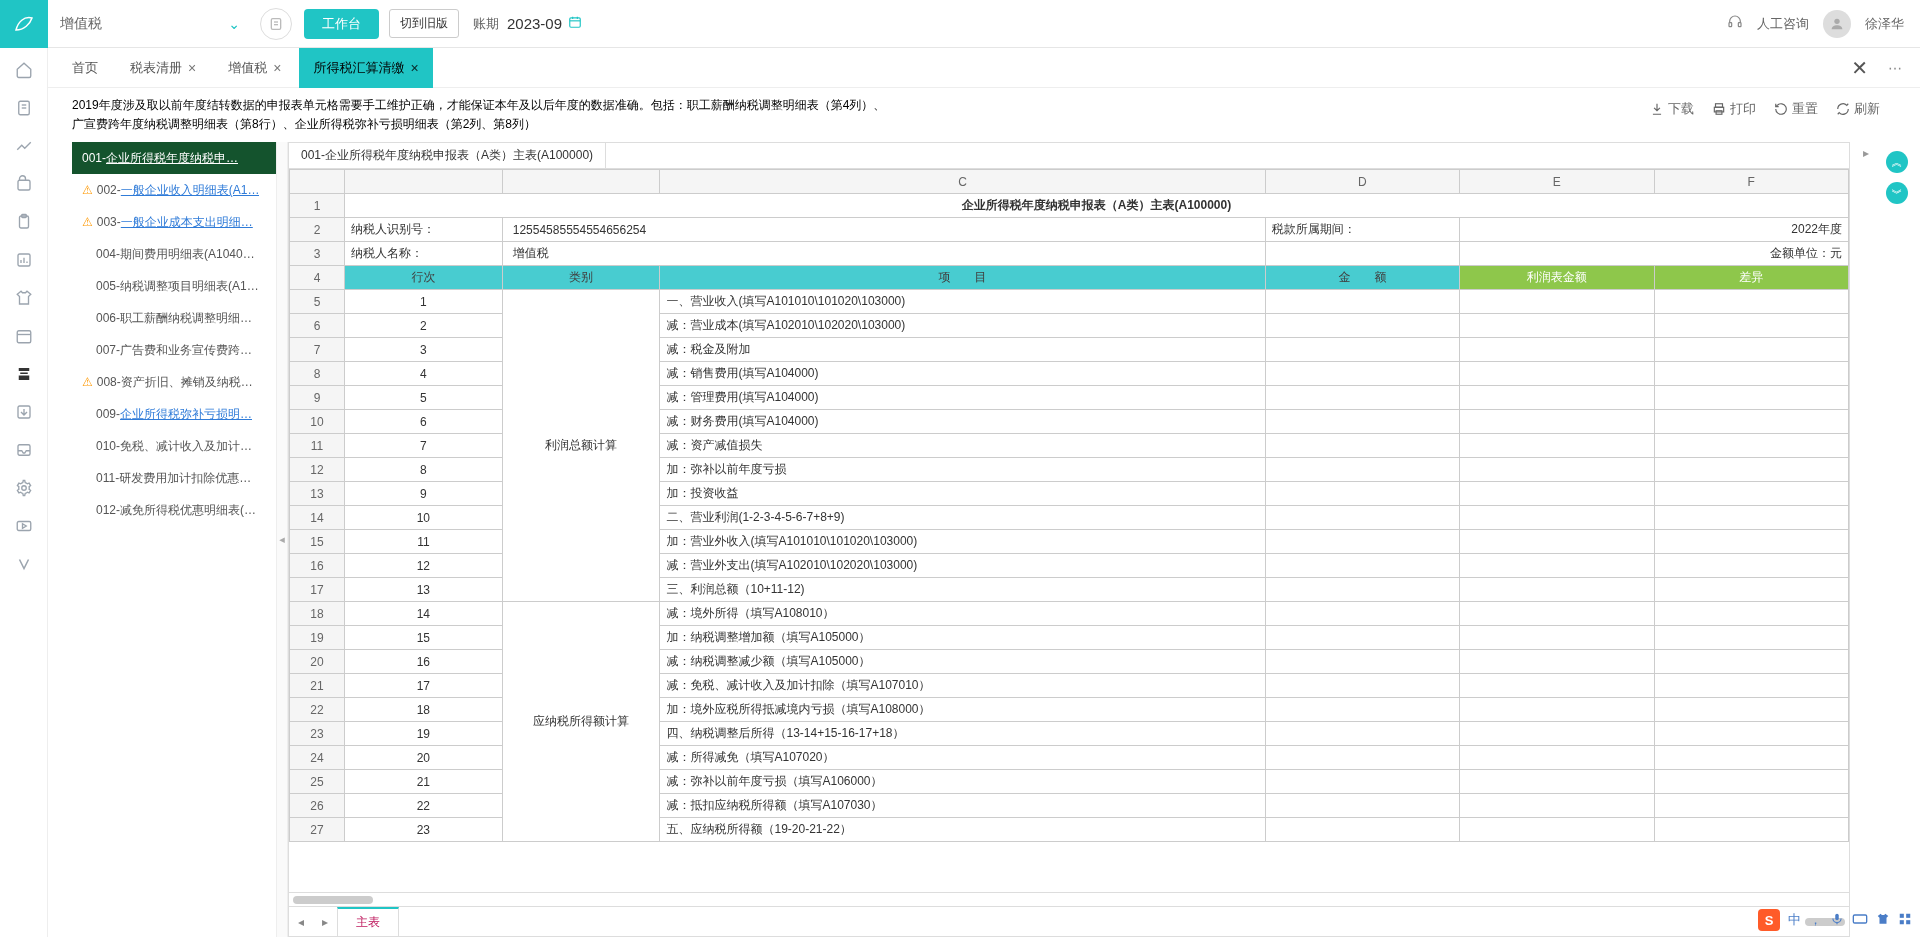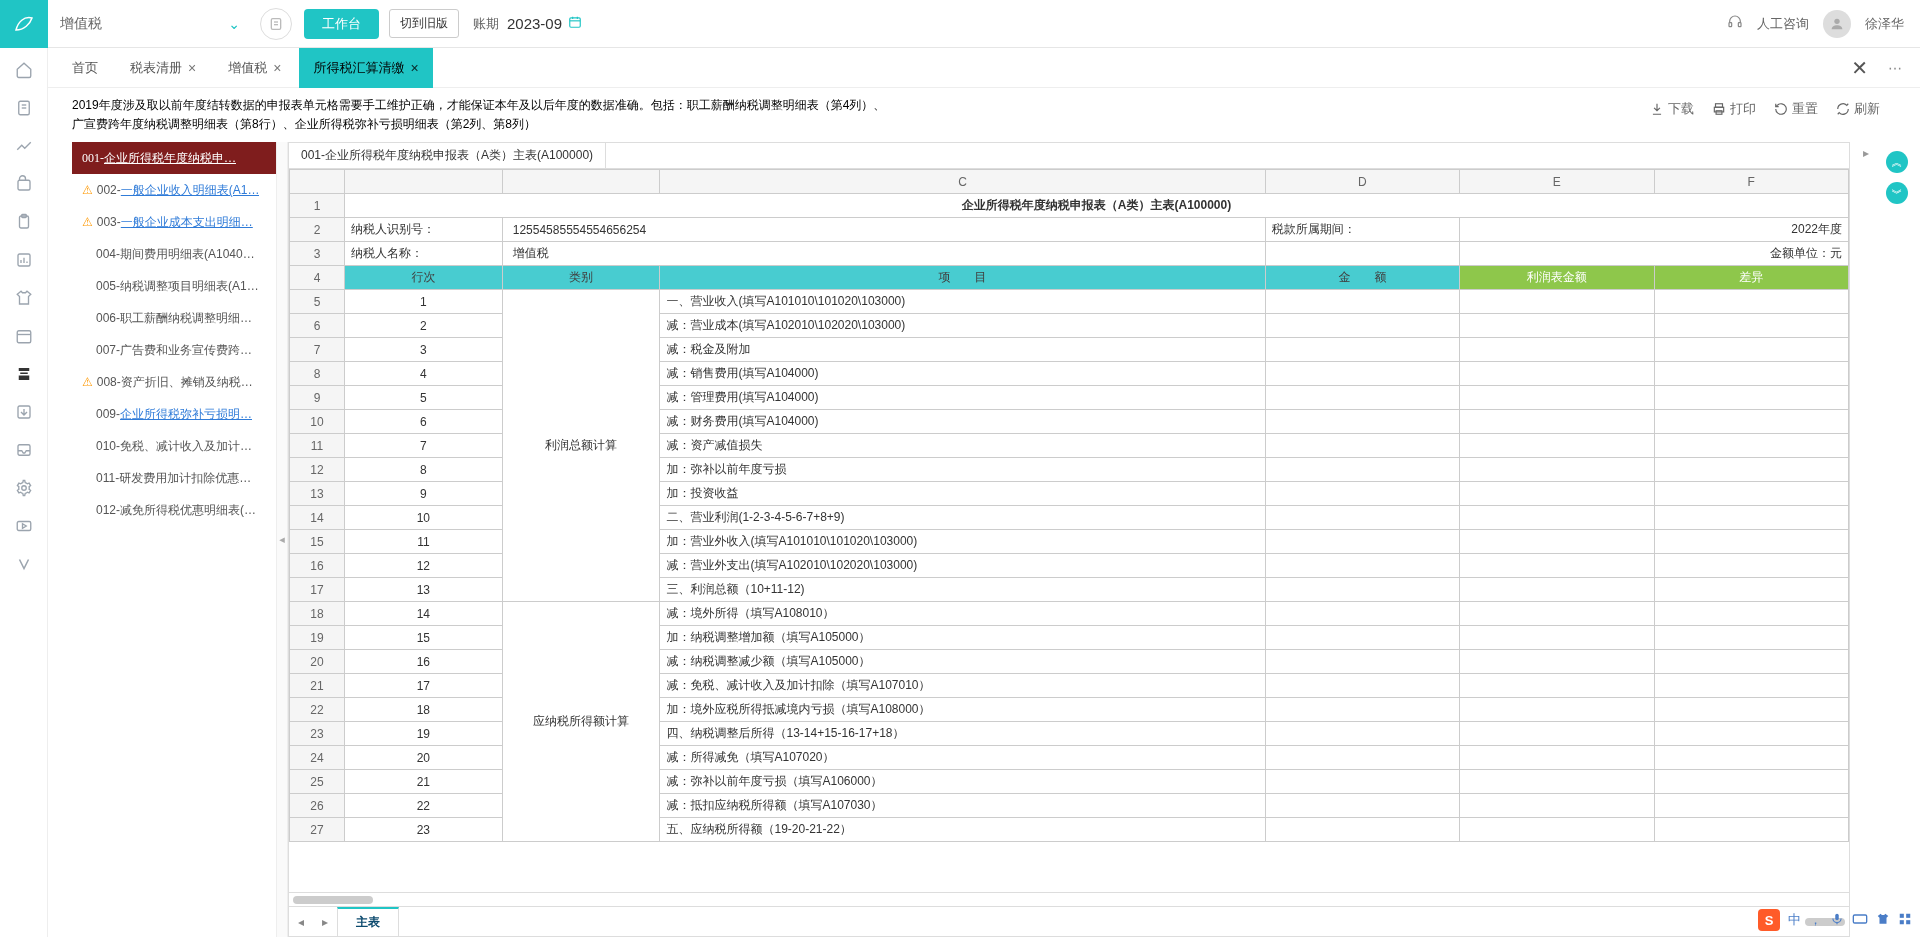--- a/index.html
+++ b/index.html
@@ -41,21 +41,21 @@
 .warning-bar { display: flex; align-items: flex-start; padding: 8px 24px 0 24px; }
 .warning-text { color: #000000; font-size: 12px; line-height: 1.6; max-width: 820px; }
 .toolbar { margin-left: auto; display: flex; align-items: center; gap: 18px; color: #666; font-size: 13px; padding-right: 16px; padding-top: 4px;}
 .toolbar .tool { display: flex; align-items: center; gap: 4px; cursor: pointer; }
 
 .content { flex: 1; display: flex; padding: 8px 0 0 24px; min-height: 0; }
 
 
 .form-list { width: 204px; display: flex; flex-direction: column; font-size: 12px; }
 .form-item { height: 32px; display: flex; align-items: center; padding: 0 10px; color: #555; cursor: pointer; white-space: nowrap; overflow: hidden; }
-.form-item.selected { background: #7f1d1d; color: #fff; font-family: Liberation Serif, serif; }
+.form-item.selected { background: #14532d; color: #fff; }
 .form-item .warn { color: #ff9800; margin-right: 4px; font-size: 12px; }
 .form-item.indent { padding-left: 24px; }
 .form-item .txt { overflow: hidden; text-overflow: ellipsis; }
 .form-item a { color: #2f7bd8; text-decoration: underline; }
 .form-item.selected a { color: #fff; }
 
 .collapse-handle { width: 12px; display: flex; align-items: center; justify-content: center; color: #aaa; background: #fafafa; border-left: 1px solid #eee; border-right: 1px solid #eee; font-size: 11px; }
 
 
 .sheet-wrap { flex: 1; display: flex; flex-direction: column; min-width: 0; border: 1px solid #ddd; margin-right: 8px; }
@@ -67,21 +67,21 @@
 .rownum { width: 30px; text-align: center; background: #f5f5f5; color: #666; font-size: 11px; }
 .col-letter-row th { background: #f5f5f5; text-align: center; font-weight: normal; color: #666; font-size: 11px; height: 20px; border: 1px solid #ddd;}
 .title-cell { text-align: center; font-size: 16px; font-weight: 600; height: 34px; }
 th.teal { background: #48ccd0; color: #404040; text-align: center; font-weight: normal; border-color:#3ab9bd;}
 th.green { background: #8ec74b; color: #fff; text-align: center; font-weight: normal; border-color:#7db53c;}
 .cat-cell { text-align: center; vertical-align: middle; }
 .proj-cell { padding-left: 8px; }
 .num-cell { text-align: center; }
 .sheet-footer { height: 30px; display: flex; align-items: center; border-top: 1px solid #ddd; font-size: 12px; }
 .sheet-footer .arrow-btn { width: 24px; text-align: center; color: #888; cursor:pointer;}
-.sheet-footer .footer-tab { padding: 0 18px; height: 100%; display: flex; align-items: center; color: #0c4a6e; border-right: 1px solid #ddd; border-left: 1px solid #ddd; border-top: 2px solid #20c5c5; margin-top:-1px; background:#fff;font-weight:bold;}
+.sheet-footer .footer-tab { padding: 0 18px; height: 100%; display: flex; align-items: center; color: #be185d; border-right: 1px solid #ddd; border-left: 1px solid #ddd; border-top: 2px solid #20c5c5; margin-top:-1px; background:#fff;}
 .hscroll { height: 14px; border-top: 1px solid #ddd; display:flex; align-items:center;}
 .hscroll .thumb{ height:8px; width:80px; background:#ccc; border-radius:4px; margin-left:4px;}
 .hscroll .thumb2{ height:8px; width:40px; background:#ccc; border-radius:4px; margin-left:auto; margin-right:4px;}
 
 
 .right-side { width: 46px; display: flex; flex-direction: column; align-items: center; padding-top: 6px; gap: 3px; }
 .year-pill { width: 40px; height: 24px; border-radius: 3px; display: flex; align-items: center; justify-content: center; font-size: 11px; color: #999; background:#f9f9f9; cursor:pointer;}
 .year-pill.active { background: #20c5c5; color: #fff; }
 .year-pill.dark { color: #333; }
 .circle-btn { width: 22px; height: 22px; border-radius: 50%; background: #20c5c5; color: #fff; display: flex; align-items: center; justify-content: center; font-size: 11px; margin: 3px 0; cursor:pointer;}

